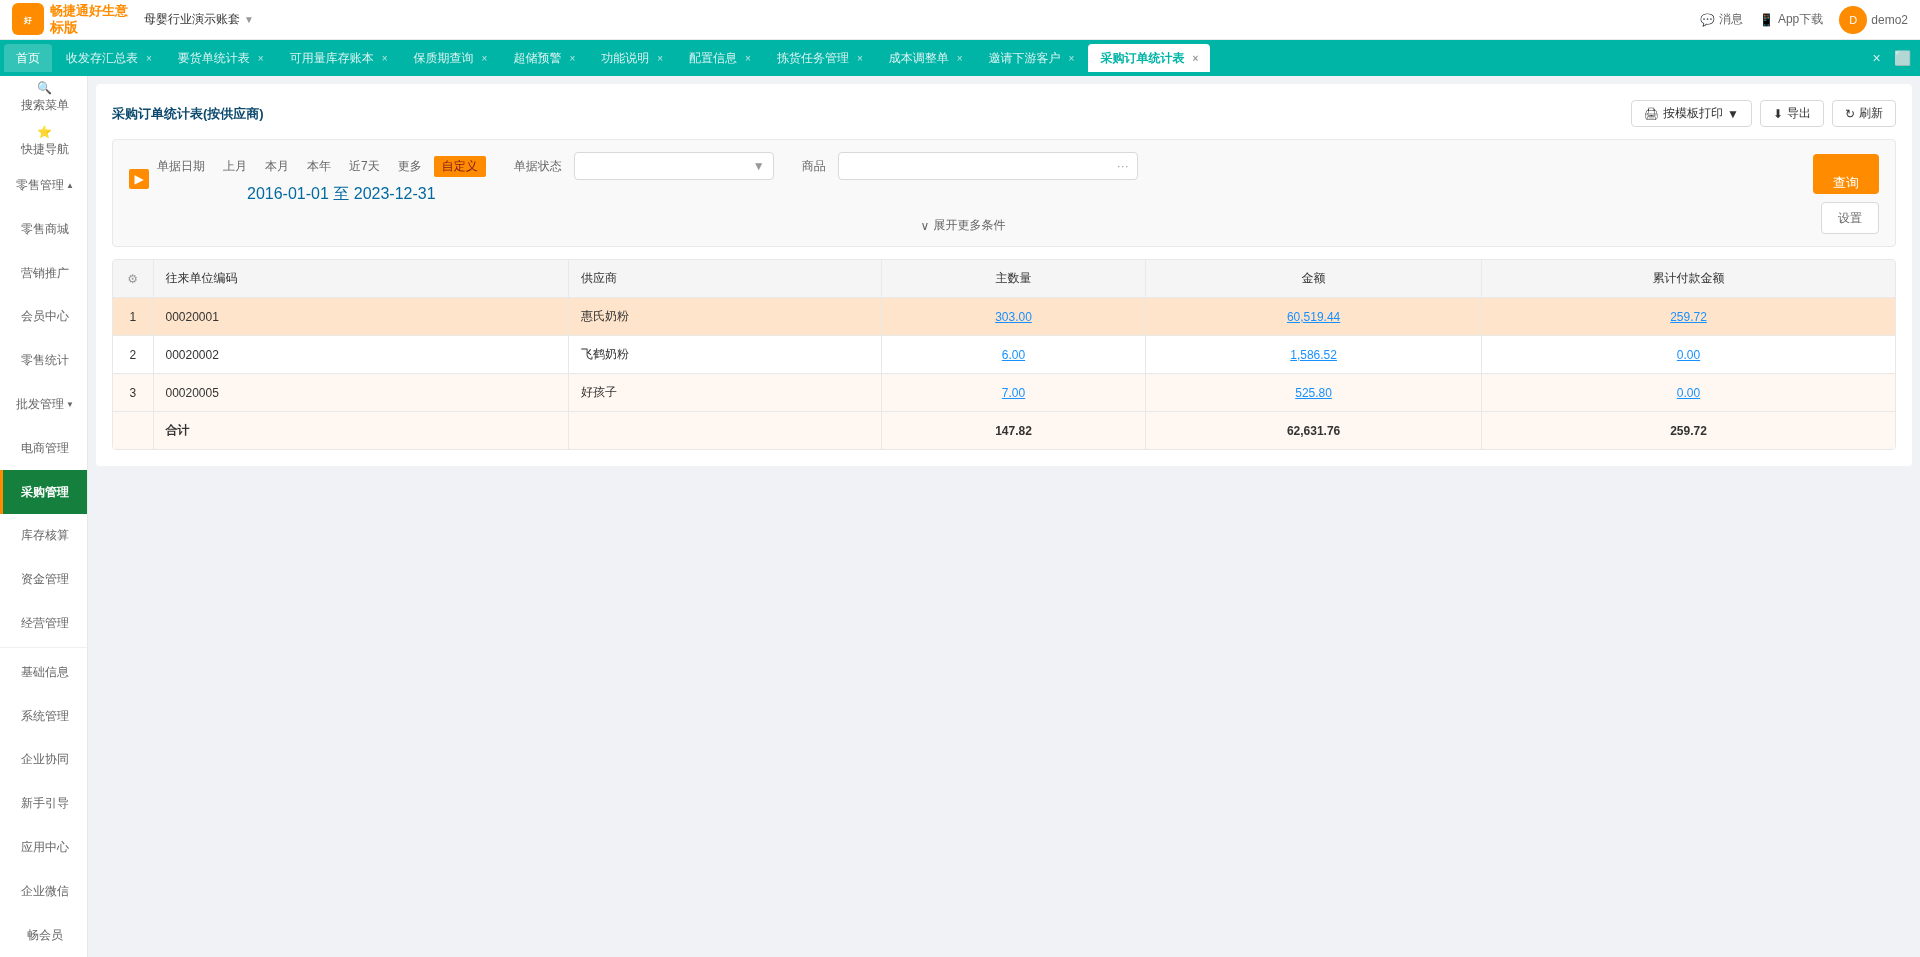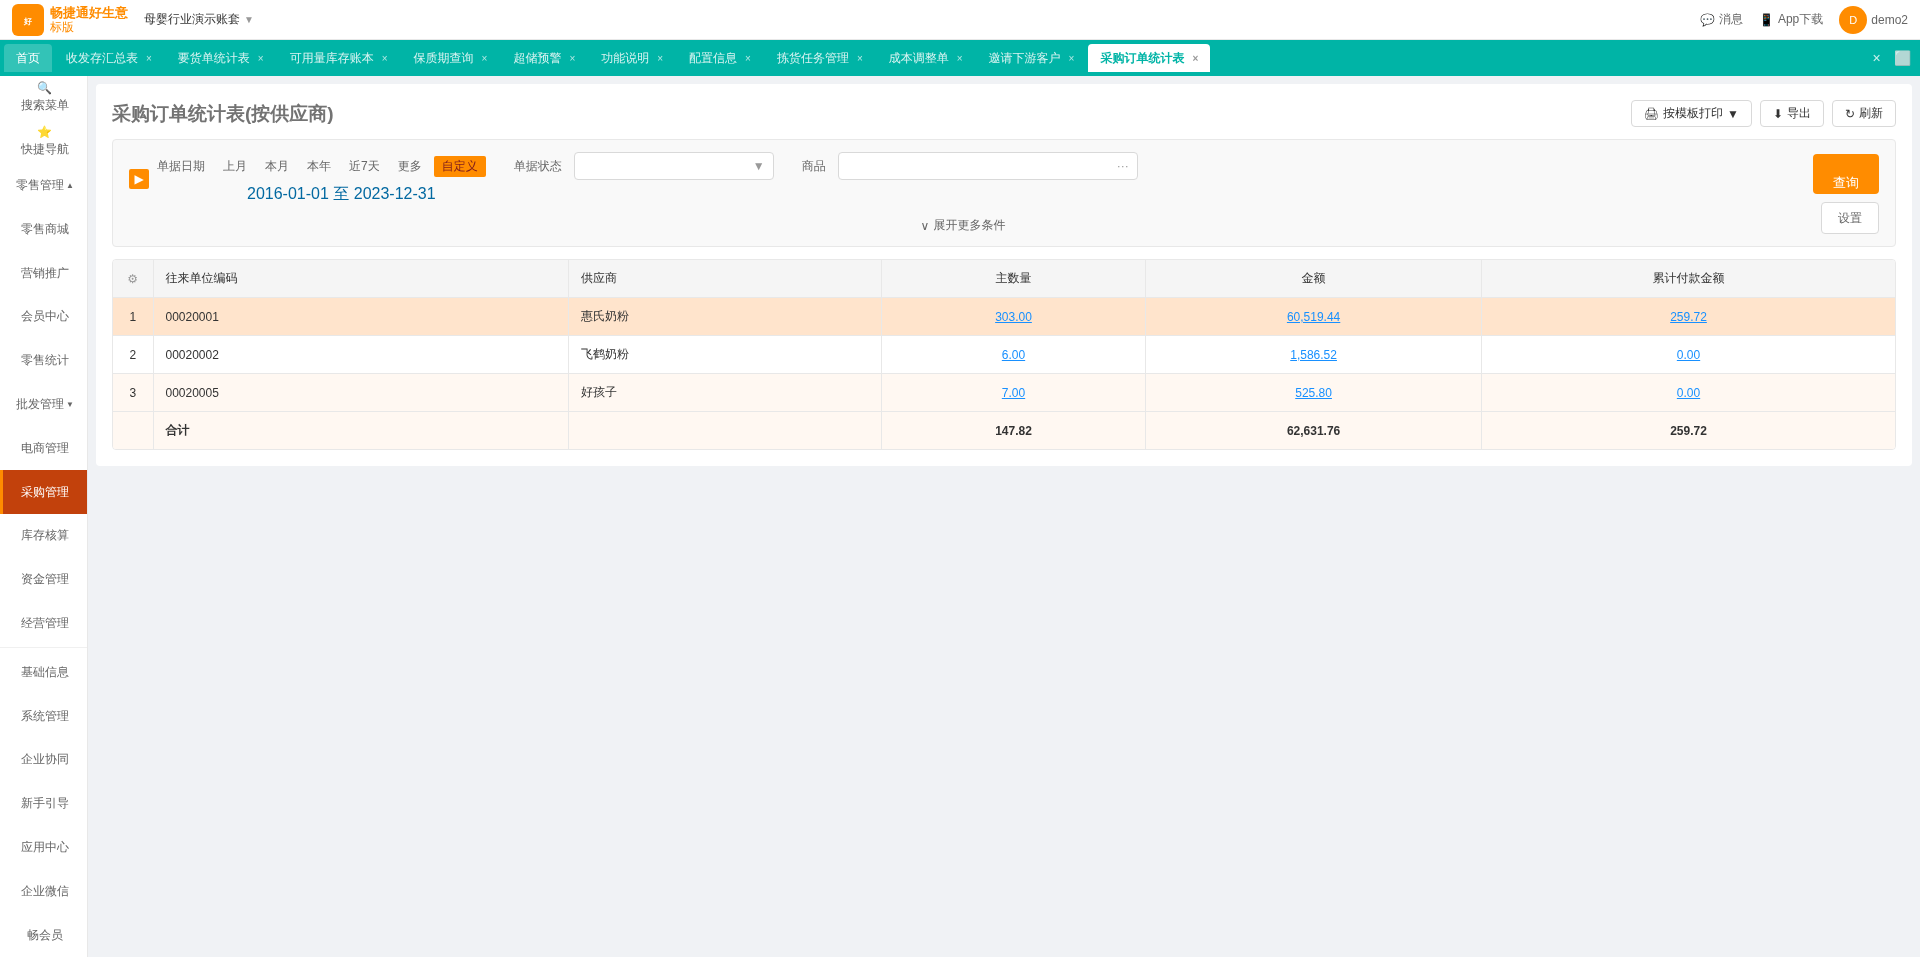--- a/index.html
+++ b/index.html
@@ -25,32 +25,32 @@
     .nav-tab-home { background: rgba(255,255,255,0.2); color: #fff; }
     .nav-controls { margin-left: auto; display: flex; align-items: center; gap: 6px; }
     .nav-ctrl-btn { color: rgba(255,255,255,0.8); cursor: pointer; font-size: 14px; padding: 2px 4px; }
 
     
     .main-layout { display: flex; height: calc(957px - 76px); }
 
     
     .sidebar { width: 88px; background: #fff; border-right: 1px solid #e8e8e8; display: flex; flex-direction: column; overflow-y: auto; }
     .sidebar-item { height: 44px; display: flex; align-items: center; justify-content: center; cursor: pointer; font-size: 12px; color: #666; border-left: 3px solid transparent; flex-direction: column; gap: 2px; position: relative; }
-    .sidebar-item.active { background: #c2410c; color: #fff; border-left-color: #ff8c00; }
+    .sidebar-item.active { background: #15803d; color: #fff; border-left-color: #ff8c00; font-weight: bold; }
     .sidebar-item.active .sidebar-label { color: #fff; }
     .sidebar-label { font-size: 12px; }
     .sidebar-divider { height: 1px; background: #f0f0f0; margin: 2px 0; }
 
     
     .content-area { flex: 1; padding: 0; background: #f0f2f5; overflow: auto; }
     .page-container { margin: 8px; background: #fff; border-radius: 4px; padding: 16px; }
 
     
     .page-title-bar { display: flex; align-items: center; justify-content: space-between; margin-bottom: 12px; }
-    .page-title { font-size: 19px; font-weight: bold; color: #737373; }
+    .page-title { font-size: 13px; font-weight: bold; color: #0c4a6e; }
     .page-actions { display: flex; align-items: center; gap: 8px; }
     .btn-print { display: flex; align-items: center; gap: 4px; padding: 4px 12px; border: 1px solid #d9d9d9; border-radius: 4px; background: #fff; color: #333; cursor: pointer; font-size: 12px; }
     .btn-export { display: flex; align-items: center; gap: 4px; padding: 4px 12px; border: 1px solid #d9d9d9; border-radius: 4px; background: #fff; color: #333; cursor: pointer; font-size: 12px; }
     .btn-refresh { display: flex; align-items: center; gap: 4px; padding: 4px 12px; border: 1px solid #d9d9d9; border-radius: 4px; background: #fff; color: #333; cursor: pointer; font-size: 12px; }
 
     
     .filter-area { background: #f9f9f9; border: 1px solid #e8e8e8; border-radius: 4px; padding: 12px 16px; margin-bottom: 12px; }
     .filter-label { font-size: 12px; color: #666; white-space: nowrap; }
     .date-shortcuts { display: flex; align-items: center; gap: 6px; }
     .date-shortcut { padding: 2px 6px; font-size: 12px; color: #666; cursor: pointer; border-radius: 2px; }
@@ -95,21 +95,21 @@
   <div class="top-bar-left">
     <div class="logo-area">
       <div class="logo-icon">
         <svg width="20" height="20" viewBox="0 0 20 20">
             <circle cx="10" cy="10" r="9" fill="#ff8c00"></circle>
             <text x="10" y="14" text-anchor="middle" fill="#fff" font-size="8" font-family="Arial">好</text>
           </svg>
       </div>
       <div style="display:flex;flex-direction:column;line-height:1.2">
         <span class="logo-text">畅捷通好生意</span>
-        <span style="font-size:12px;color:#ff8c00;">标版</span>
+        <span style="font-size:14px;color:#ff8c00;font-weight:bold;">标版</span>
       </div>
     </div>
     <div class="breadcrumb-area">
       <span>母婴行业演示账套</span>
       <span style="color:#999;font-size:10px;">▼</span>
     </div>
   </div>
   <div class="top-bar-right">
     <div class="top-right-item">
       <span>💬</span>

